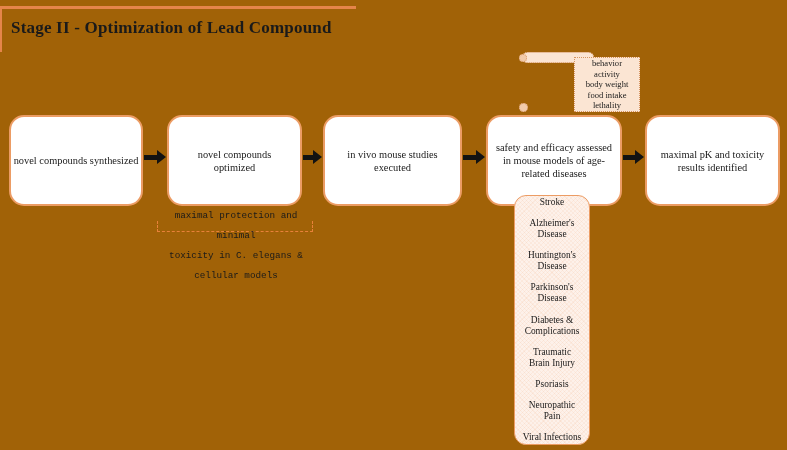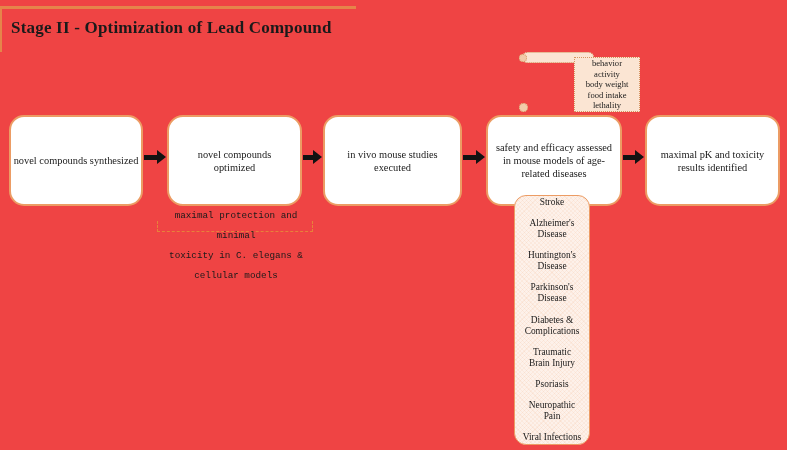--- a/index.html
+++ b/index.html
@@ -1,19 +1,19 @@
 <!DOCTYPE html>
 <html><head>
 <meta charset="utf-8">
 <style>
   html,body{margin:0;padding:0;background:#ffffff;}
   #canvas{
     position:relative;
     width:787px;height:450px;
-    background:#ef4444;
+    background:#a16207;
     font-family:"Liberation Serif", serif;
     color:#1a1a1a;
     overflow:hidden;
   }
   
   .title-topline{
     position:absolute;left:0;top:6px;width:356px;height:0;
     border-top:3px solid #e5854a;
   }
   .title-leftline{
@@ -30,21 +30,21 @@
     position:absolute;top:115px;height:91px;
     box-sizing:border-box;
     border:2px solid #ec9c64;border-radius:15px;
     background:#ffffff;
     display:flex;align-items:center;justify-content:center;
     text-align:center;font-size:10.4px;line-height:13px;
     padding:0 2px;z-index:2;
   }
   .flow-box span{white-space:pre-line;}
   #box-0{left:9px;width:134px;}
-  #box-1{left:167px;width:135px;border-radius:16px;}
+  #box-1{left:167px;width:135px;}
   #box-2{left:323px;width:139px;align-items:center;}
   #box-3{left:486px;width:136px;}
   #box-4{left:645px;width:135px;}
   
   .arrow{
     position:absolute;top:150px;height:14px;
     display:flex;align-items:center;z-index:1;
   }
   .arrow .shaft{flex:1;height:5px;background:#121212;}
   .arrow .head{

